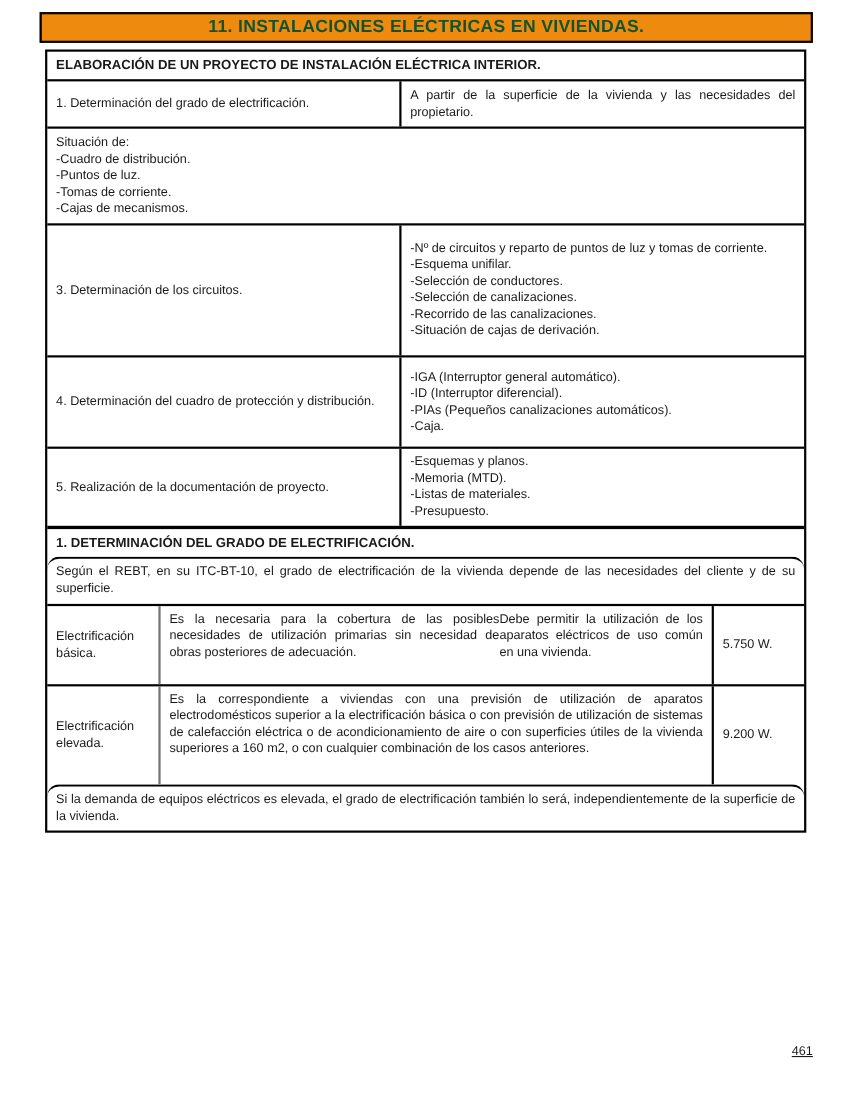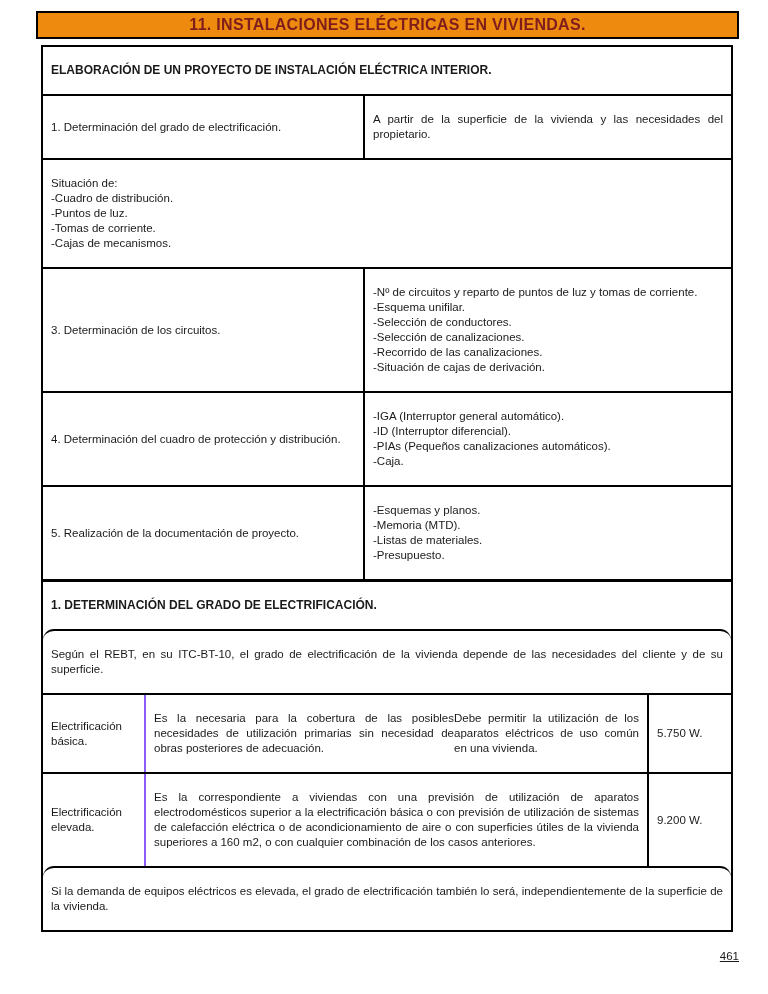--- a/index.html
+++ b/index.html
@@ -12,63 +12,63 @@
     overflow:hidden;
   }
 
   
   .banner {
     position:absolute; left:36px; top:11px;
     width:699px; height:24px;
     border:2px solid #000;
     display:flex; align-items:center; justify-content:center;
     font-weight:bold; font-size:16px; letter-spacing:0.3px;
-    color:#7f1d1d;
+    color:#14532d;
   }
 
   
   .doc-table {
     position:absolute; left:41px; top:45px;
     width:688px;
     border:2px solid #000;
     background:#fff;
     font-size:11.5px; line-height:15px;
   }
   .t-row { display:flex; border-top:2px solid #000; }
   .t-row:first-child { border-top:none; }
 
-  .cell { padding:16px 8px; box-sizing:border-box; }
+  .cell { padding:5px 8px; box-sizing:border-box; }
 
   .full-cell { flex:1; }
   .hdr-cell { font-weight:bold; font-size:12px; min-height:16px; display:flex; align-items:center; }
 
   .step-cell {
     width:322px; flex:0 0 322px;
     border-right:2px solid #000;
     display:flex; align-items:center;
   }
   .step-text { text-align:justify; }
-  .details-cell { flex:1; display:flex; flex-direction:column; justify-content:flex-start; }
+  .details-cell { flex:1; display:flex; flex-direction:column; justify-content:center; }
   .details-cell .line { text-align:justify; }
 
   .r1 { min-height:41px; }
   .r2 { min-height:86px; }
   .r3 { min-height:118px; }
   .r4 { min-height:81px; }
   .r5 { min-height:68px; }
 
   .section-hdr { border-top:3px solid #000; }
   .para-cell { text-align:justify; }
   .r-intro { min-height:41px;border-radius:11px; }
 
   .grade-row { min-height:71px; }
   .grade-row.elevada { min-height:89px; }
   .grade-name {
     width:103px; flex:0 0 103px;
-    border-right:2px solid #8b5cf6;
+    border-right:2px solid #737373;
     display:flex; align-items:center;
   }
   .grade-desc {
     flex:1;
     border-right:2px solid #000;
     display:flex; justify-content:center;
   }
   .grade-desc .line { text-align:justify; }
   .grade-power {
     width:82px; flex:0 0 82px;

